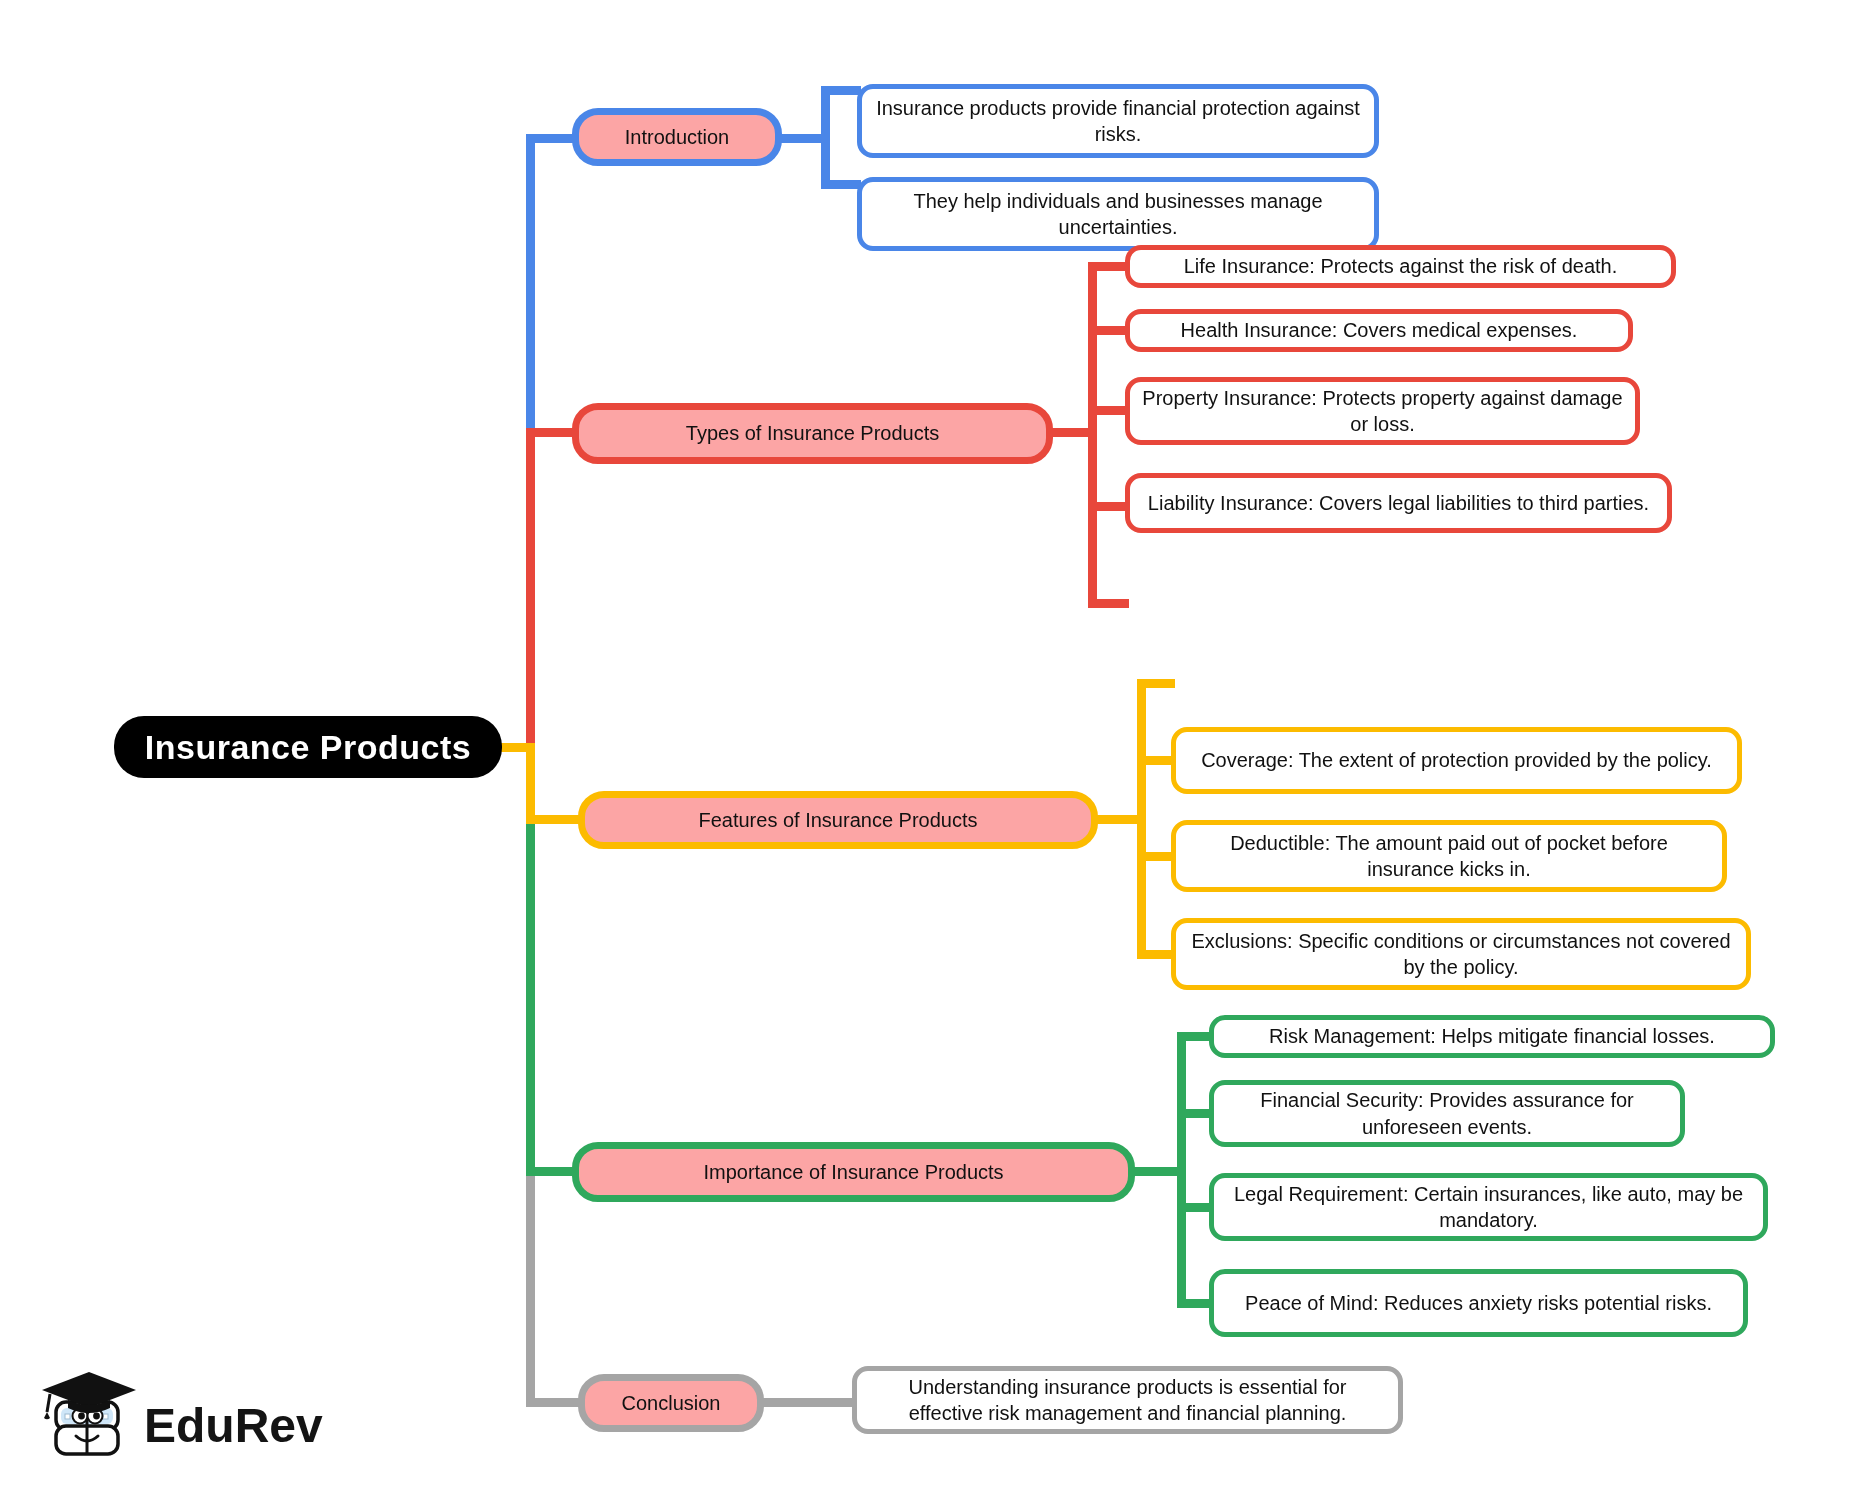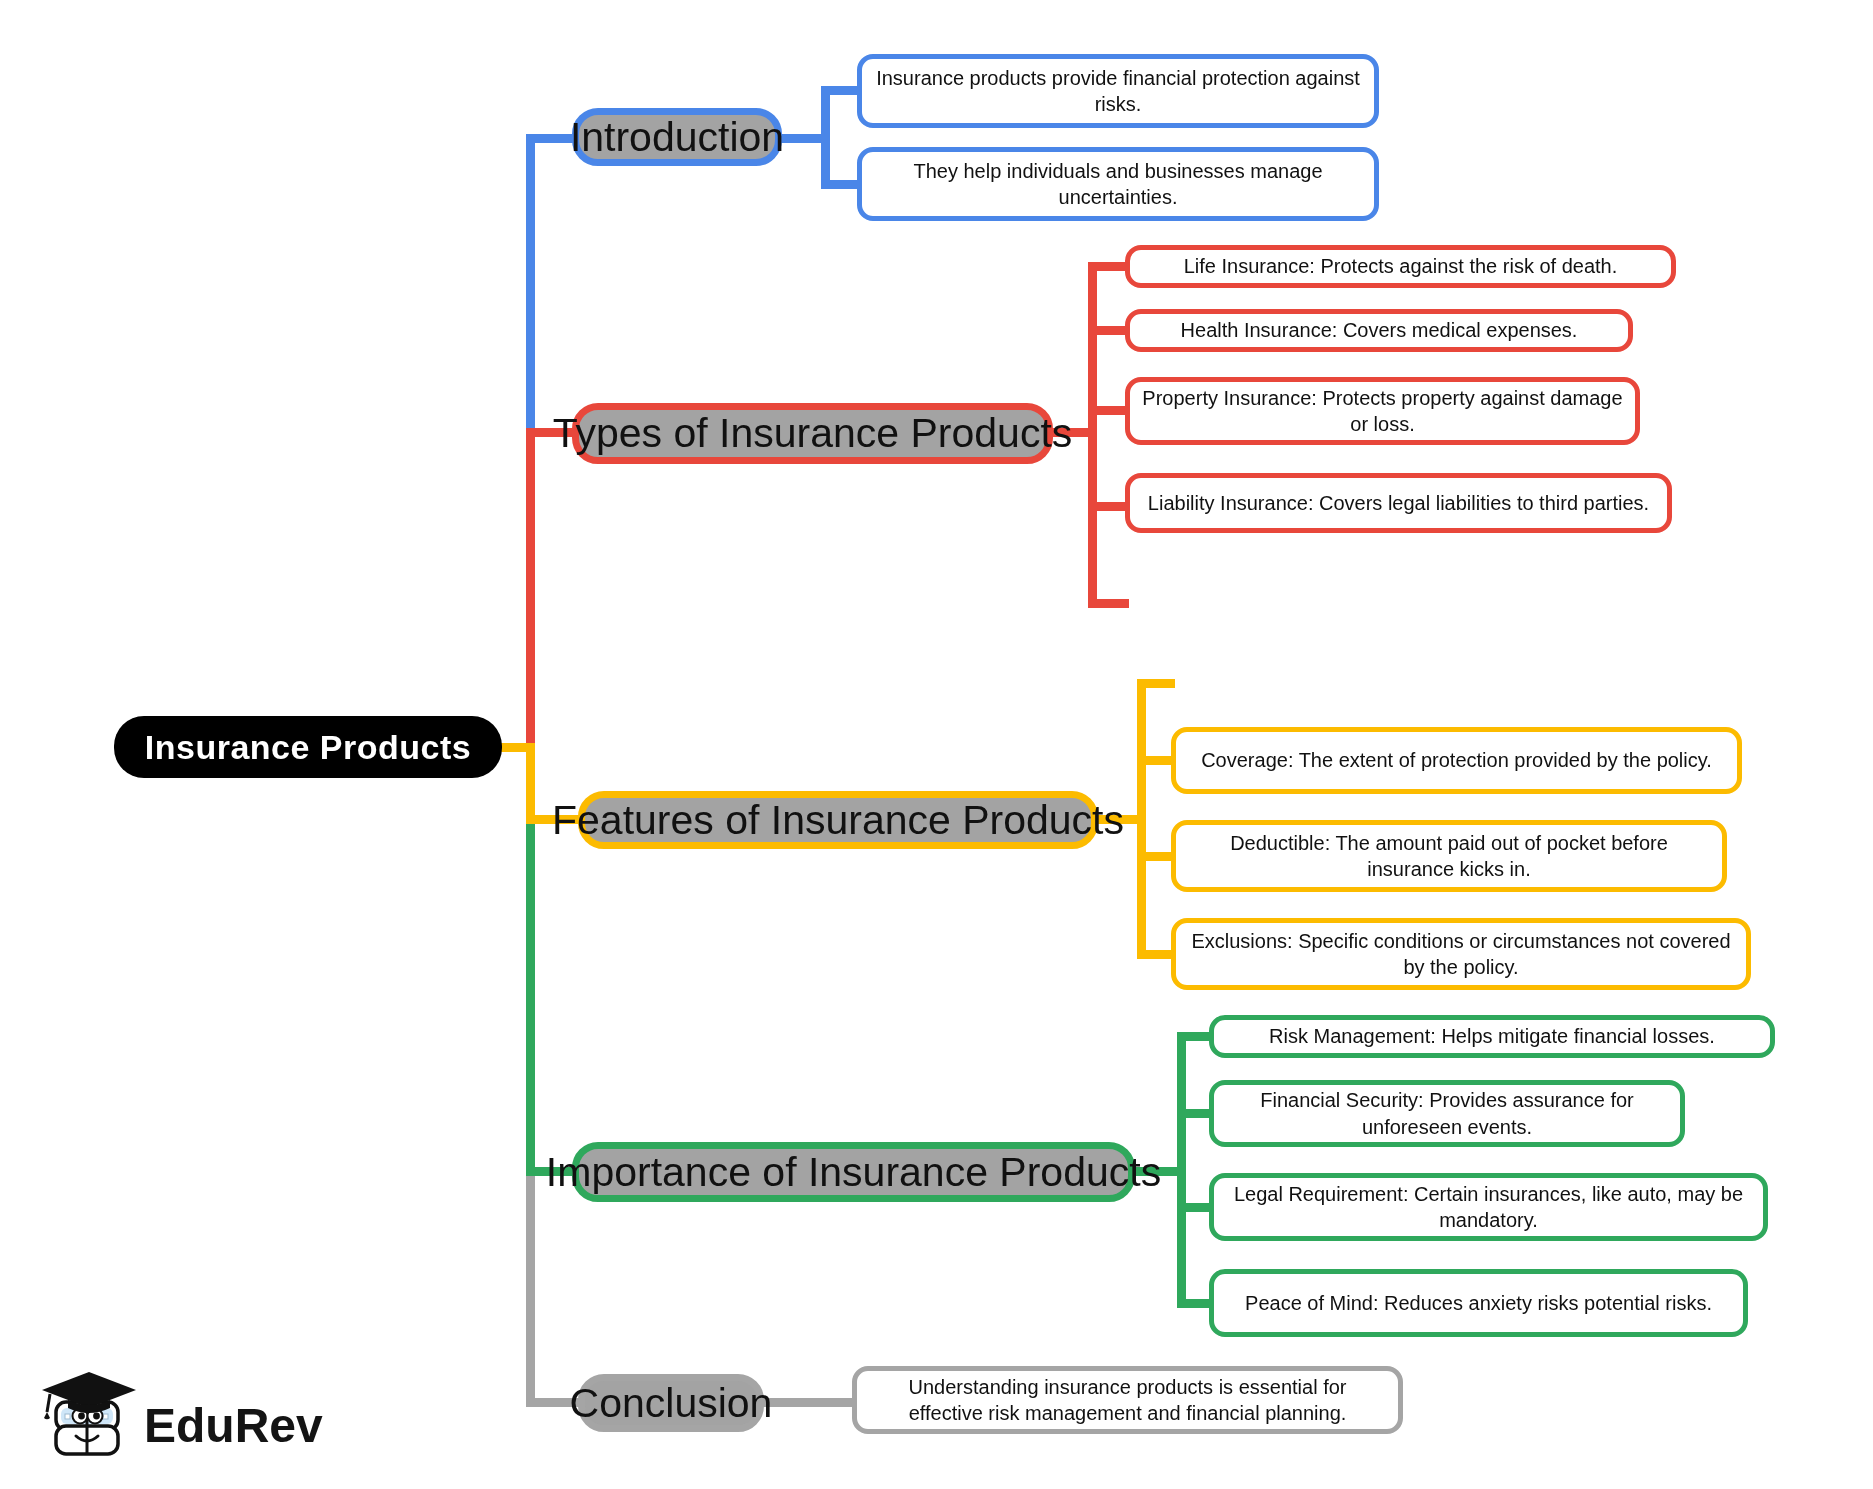--- a/index.html
+++ b/index.html
@@ -21,39 +21,39 @@
   .ln.gray{background:#a5a5a5;}
   
   .root-node{
     position:absolute;left:114px;top:716px;width:388px;height:62px;
     background:#000;border-radius:30px;
     display:flex;align-items:center;justify-content:center;
     color:#fff;font-size:34px;font-weight:bold;letter-spacing:.5px;
   }
   
   .topic{
-    position:absolute;background:#a3a3a3;
+    position:absolute;background:#fca5a5;
     display:flex;align-items:center;justify-content:center;
-    font-size:41px;color:#111;white-space:nowrap;
+    font-size:20px;color:#111;white-space:nowrap;
     border-radius:26px;border:7px solid #000;box-sizing:border-box;
   }
   .topic.blue{border-color:#4a86e8;}
   .topic.red{border-color:#e8473b;}
   .topic.yellow{border-color:#fcbb00;}
   .topic.green{border-color:#2fa85c;}
   .topic.gray{border-color:#a5a5a5;}
   
   .leaf{
     position:absolute;background:#fff;
     display:flex;align-items:center;justify-content:center;
     text-align:center;font-size:20px;line-height:1.32;color:#111;
     border-radius:16px;border:5px solid #000;box-sizing:border-box;
     padding:3px 12px;
   }
-  .leaf.blue{border-color:#4a86e8;}
+  .leaf.blue{border-color:#4a86e8;margin-top:30px;}
   .leaf.red{border-color:#e8473b;}
   .leaf.yellow{border-color:#fcbb00;}
   .leaf.green{border-color:#2fa85c;}
   .leaf.gray{border-color:#a5a5a5;}
   
   .brand{
     position:absolute;left:34px;top:1366px;height:96px;
     display:flex;align-items:center;gap:0;
   }
   .brand-text{

